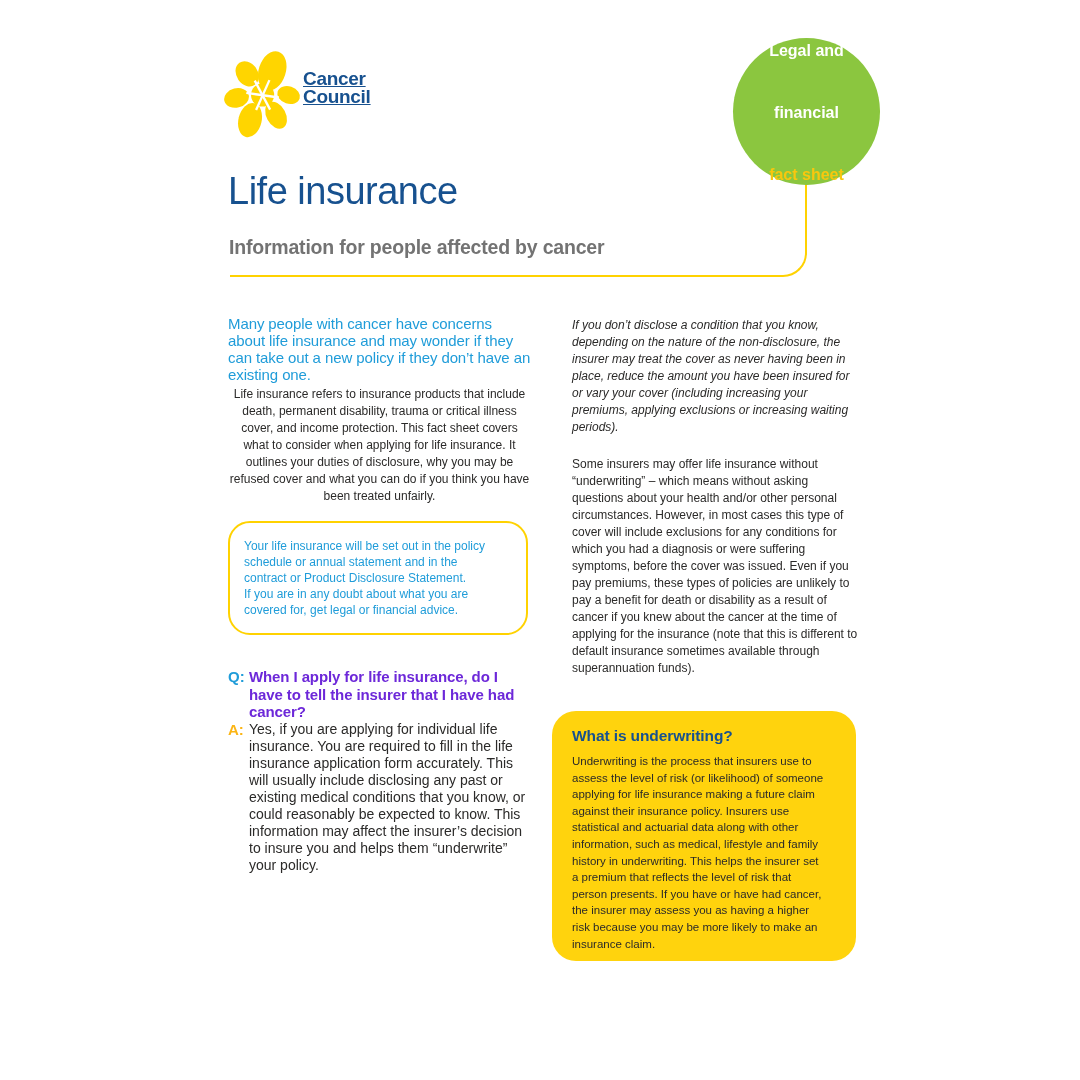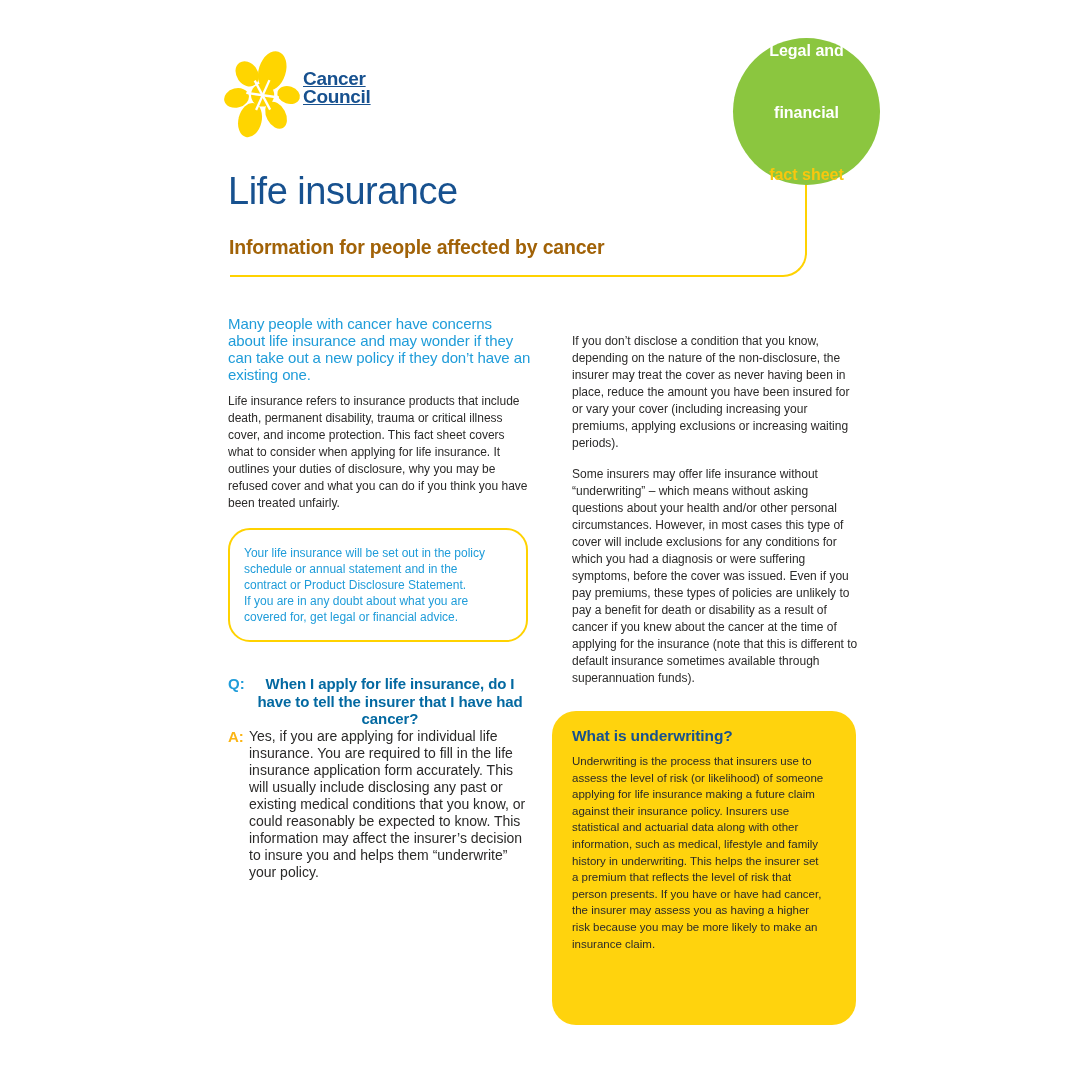--- a/index.html
+++ b/index.html
@@ -27,51 +27,51 @@
     position:absolute;left:230px;top:182px;width:575px;height:93px;
     border-right:2.5px solid #ffd200;border-bottom:2.5px solid #ffd200;
     border-bottom-right-radius:24px;z-index:1;
   }
   .title{
     position:absolute;left:228px;top:172px;margin:0;
     font-size:38px;font-weight:normal;color:#17518f;letter-spacing:-0.5px;line-height:1.05;
   }
   .subtitle{
     position:absolute;left:229px;top:236px;margin:0;
-    font-size:19.5px;font-weight:bold;color:#a16207;letter-spacing:-0.2px;
+    font-size:19.5px;font-weight:bold;color:#737373;letter-spacing:-0.2px;
   }
   
   .col{position:absolute;top:315px;}
   .col-left{left:228px;width:303px;}
   .col-right{left:572px;width:286px;}
   p{margin:0;}
   .lead{
     font-size:15px;font-weight:normal;color:#1f9cd9;line-height:17px;letter-spacing:-0.1px;
   }
   .body{font-size:12px;line-height:17px;color:#2b2a29;}
-  .col-left .body{margin-top:10px;}
-  .col-right .body.first{margin-top:18px;}
-  .mt12{margin-top:14px;}
+  .col-left .body{margin-top:3px;text-align:center;}
+  .col-right .body.first{margin-top:2px;font-style:italic;}
+  .mt12{margin-top:20px;}
   
   .callout{
     margin-top:16px;border:2px solid #ffd200;border-radius:22px;
     padding:15px 30px 15px 14px;box-sizing:border-box;width:300px;
   }
   .callout p{font-size:12px;line-height:16px;color:#1f9cd9;}
   
   .qa{margin-top:33px;}
   .qrow,.arow{display:flex;}
   .qmark{flex:0 0 21px;font-size:15px;font-weight:bold;color:#1f9cd9;line-height:17.5px;}
-  .qtext{font-size:15px;font-weight:bold;color:#0369a1;line-height:17.5px;letter-spacing:-0.1px;text-align:center;}
+  .qtext{font-size:15px;font-weight:bold;color:#6d28d9;line-height:17.5px;letter-spacing:-0.1px;}
   .amark{flex:0 0 21px;font-size:15px;font-weight:bold;color:#fbb515;line-height:17px;}
   .atext p{font-size:14px;line-height:17px;color:#2b2a29;}
   .atext .gap{margin-top:17px;}
   
   .ubox{
-    position:absolute;left:552px;top:711px;width:304px;height:314px;
+    position:absolute;left:552px;top:711px;width:304px;height:250px;
     background:#ffd30d;border-radius:24px;box-sizing:border-box;
     padding:16px 32px 0 20px;z-index:2;
   }
   .ubox h3{
     margin:0 0 8px 0;font-size:15.5px;font-weight:bold;color:#17518f;letter-spacing:-0.1px;
   }
   .ubox p{font-size:11.5px;line-height:16.6px;color:#2b2a29;}
 </style>
 </head>
 <body>

